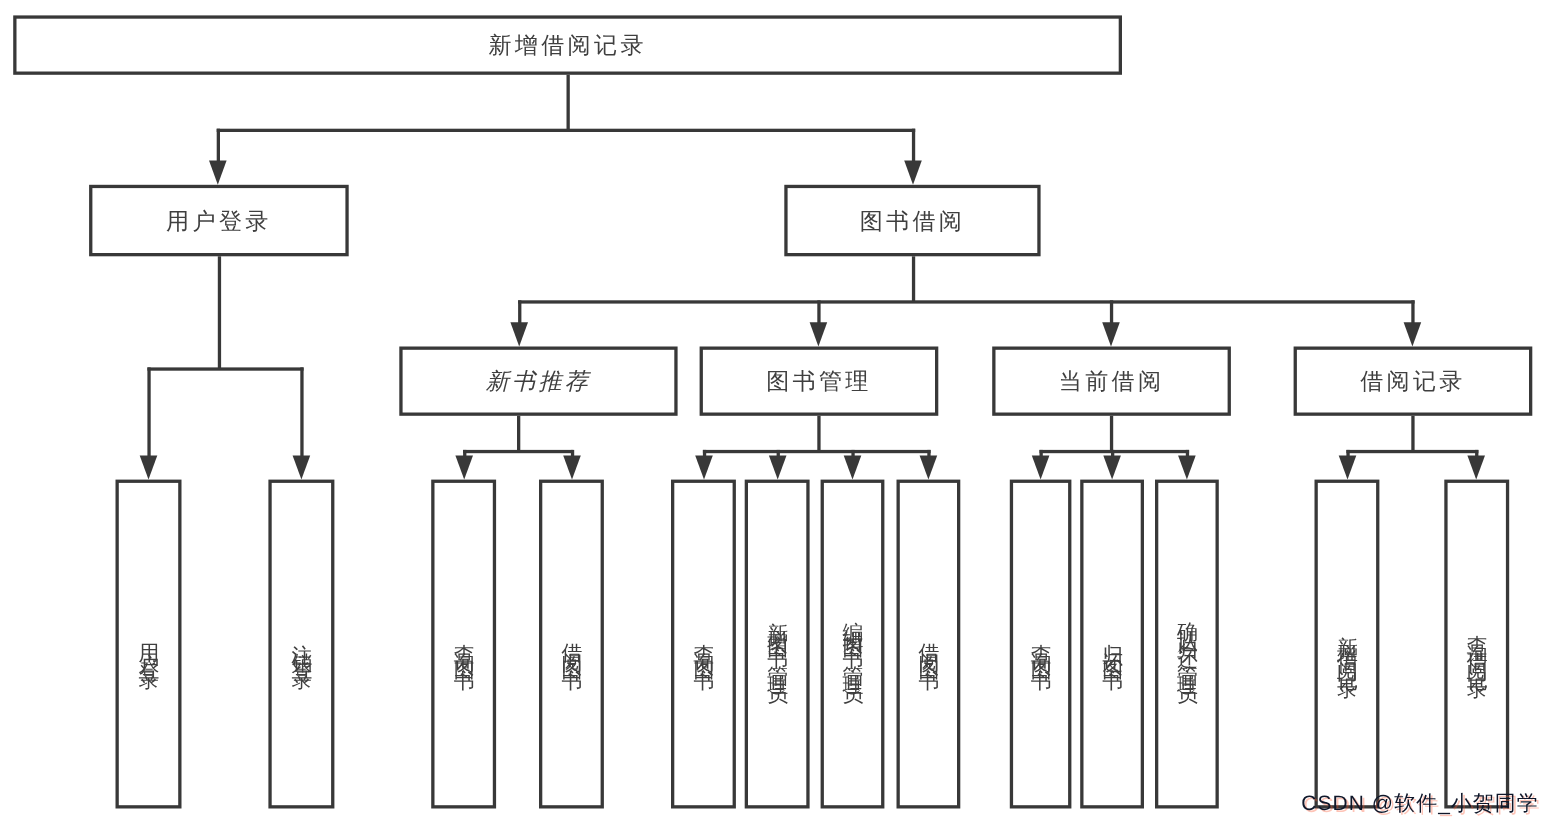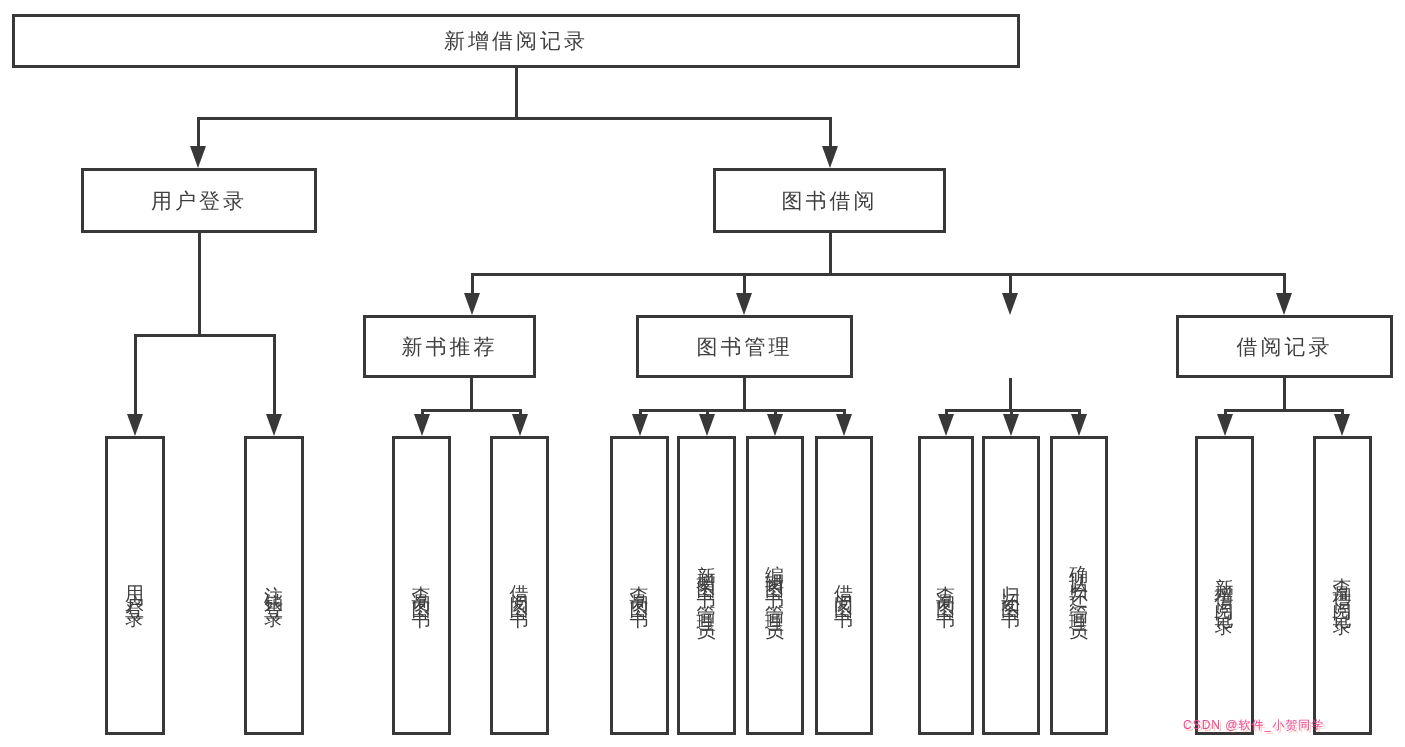--- a/index.html
+++ b/index.html
@@ -33,23 +33,23 @@
   .hline, .vline, .astem { position:absolute; background:#383838; }
   .ahead {
     position:absolute; width:0; height:0;
     border-left:8px solid transparent;
     border-right:8px solid transparent;
     border-top:22px solid #383838;
   }
   #watermark {
     position:absolute;
     left:1183px; top:717px;
-    font-size:12px;
+    font-size:19px;
     letter-spacing:1px;
-    color:#ec4899;
+    color:#0f172a;
     text-shadow:2px 2px 0 rgba(252,85,49,0.35);
     white-space:nowrap;
     text-align:center;
   }
 </style>
 </head>
 <body>
 
 <div id="canvas">
 
@@ -57,25 +57,28 @@
     <span class="hlabel">新增借阅记录</span>
   </div>
 
   <div class="box" style="left:81px; top:168px; width:236px; height:65px;">
     <span class="hlabel">用户登录</span>
   </div>
   <div class="box" style="left:713px; top:168px; width:233px; height:65px;">
     <span class="hlabel">图书借阅</span>
   </div>
 
-  <div class="box" style="left:363px; top:315px; width:173px; height:63px;">
+  <div class="box" style="left:363px; top:315px; width:253px; height:63px;font-style:italic;">
     <span class="hlabel">新书推荐</span>
   </div>
   <div class="box" style="left:636px; top:315px; width:217px; height:63px;">
     <span class="hlabel">图书管理</span>
+  </div>
+  <div class="box" style="left:902px; top:315px; width:217px; height:63px;">
+    <span class="hlabel">当前借阅</span>
   </div>
   <div class="box" style="left:1176px; top:315px; width:217px; height:63px;">
     <span class="hlabel">借阅记录</span>
   </div>
 
   <div class="box" style="left:105px; top:436px; width:60px; height:299px;">
     <span class="vlabel">用户登录</span>
   </div>
   <div class="box" style="left:244px; top:436px; width:60px; height:299px;">
     <span class="vlabel">注销登录</span>

